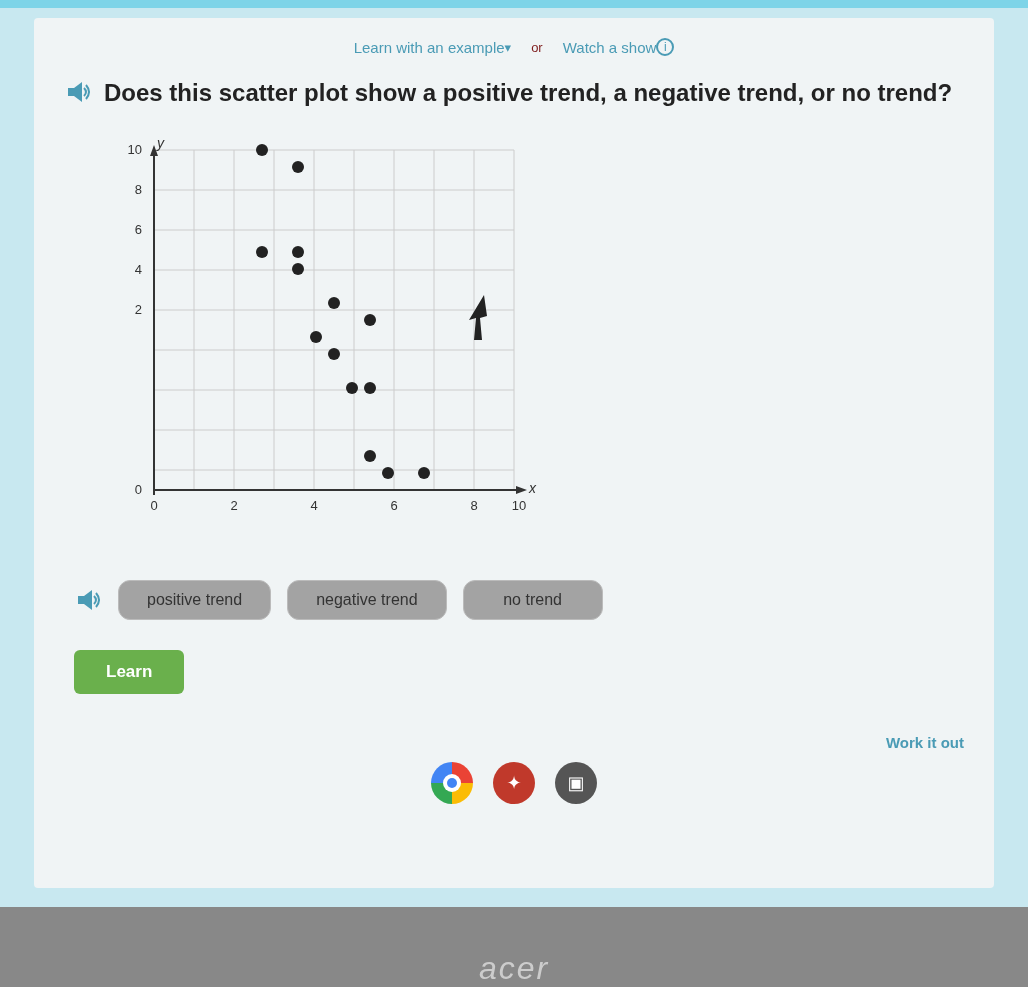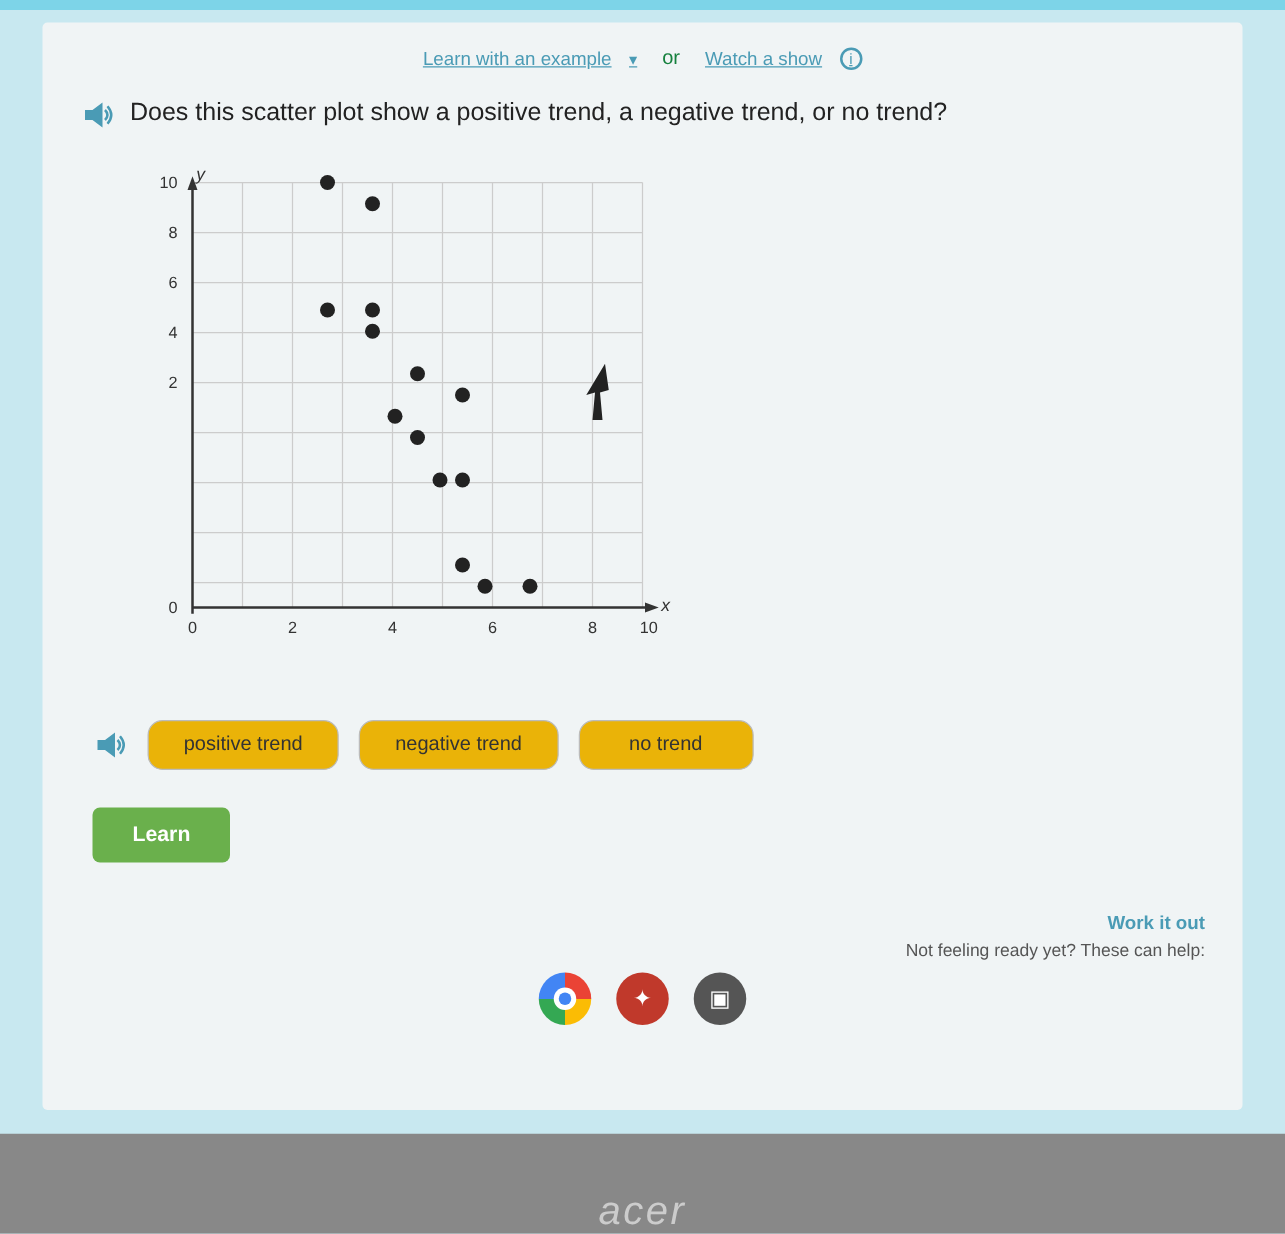--- a/index.html
+++ b/index.html
@@ -35,49 +35,48 @@
       justify-content: center;
       align-items: center;
       gap: 20px;
       margin-bottom: 20px;
       color: #4a9bb5;
       font-size: 15px;
     }
 
     .nav-link {
       color: #4a9bb5;
-      text-decoration: underline;
-      cursor: pointer;
-      display: flex;
-      align-items: center;
-      gap: 14px;
+      cursor: pointer;
+      display: flex;
+      align-items: center;
+      gap: 0;
     }
 
     .nav-separator {
-      color: #15803d;
-      font-size: 16px;
+      color: #7f1d1d;
+      font-size: 13px;
     }
 
     .question-section {
       display: flex;
       align-items: flex-start;
       gap: 12px;
       margin-bottom: 20px;
     }
 
     .speaker-icon {
       width: 28px;
       height: 28px;
       flex-shrink: 0;
       margin-top: 2px;
     }
 
     .question-text {
-      font-size: 20px;
-      font-weight: normal;
+      font-size: 24px;
+      font-weight: bold;
       color: #222;
       line-height: 1.4;
     }
 
     .chart-container {
       margin-left: 40px;
       margin-bottom: 30px;
       position: relative;
       width: 440px;
       height: 420px;
@@ -91,21 +90,21 @@
     .answer-section {
       display: flex;
       align-items: center;
       gap: 16px;
       margin-bottom: 30px;
       margin-left: 10px;
     }
 
     .answer-btn {
       border: 1.5px solid #bbb;
-      background: #eab308;
+      background: #a3a3a3;
       border-radius: 12px;
       padding: 10px 28px;
       font-size: 16px;
       color: #333;
       cursor: pointer;
       min-width: 140px;
       text-align: center;
     }
 
     .submit-btn {
@@ -299,21 +298,20 @@
     <button class="answer-btn">negative trend</button>
     <button class="answer-btn">no trend</button>
   </div>
 
   
   <button class="submit-btn">Learn</button>
 
   
   <div class="work-it-out">
     <a class="work-it-out-link">Work it out</a>
-    <p class="not-ready">Not feeling ready yet? These can help:</p>
     <div class="resource-icons">
       <div class="resource-icon" style="background: conic-gradient(#EA4335 0deg 90deg, #FBBC04 90deg 180deg, #34A853 180deg 270deg, #4285F4 270deg 360deg); position:relative; overflow:hidden;">
         <div style="width:18px;height:18px;border-radius:50%;background:#fff;position:absolute;"></div>
         <div style="width:10px;height:10px;border-radius:50%;background:#4285F4;position:absolute;"></div>
       </div>
       <div class="resource-icon icon-red">✦</div>
       <div class="resource-icon icon-gray">▣</div>
     </div>
   </div>
 

